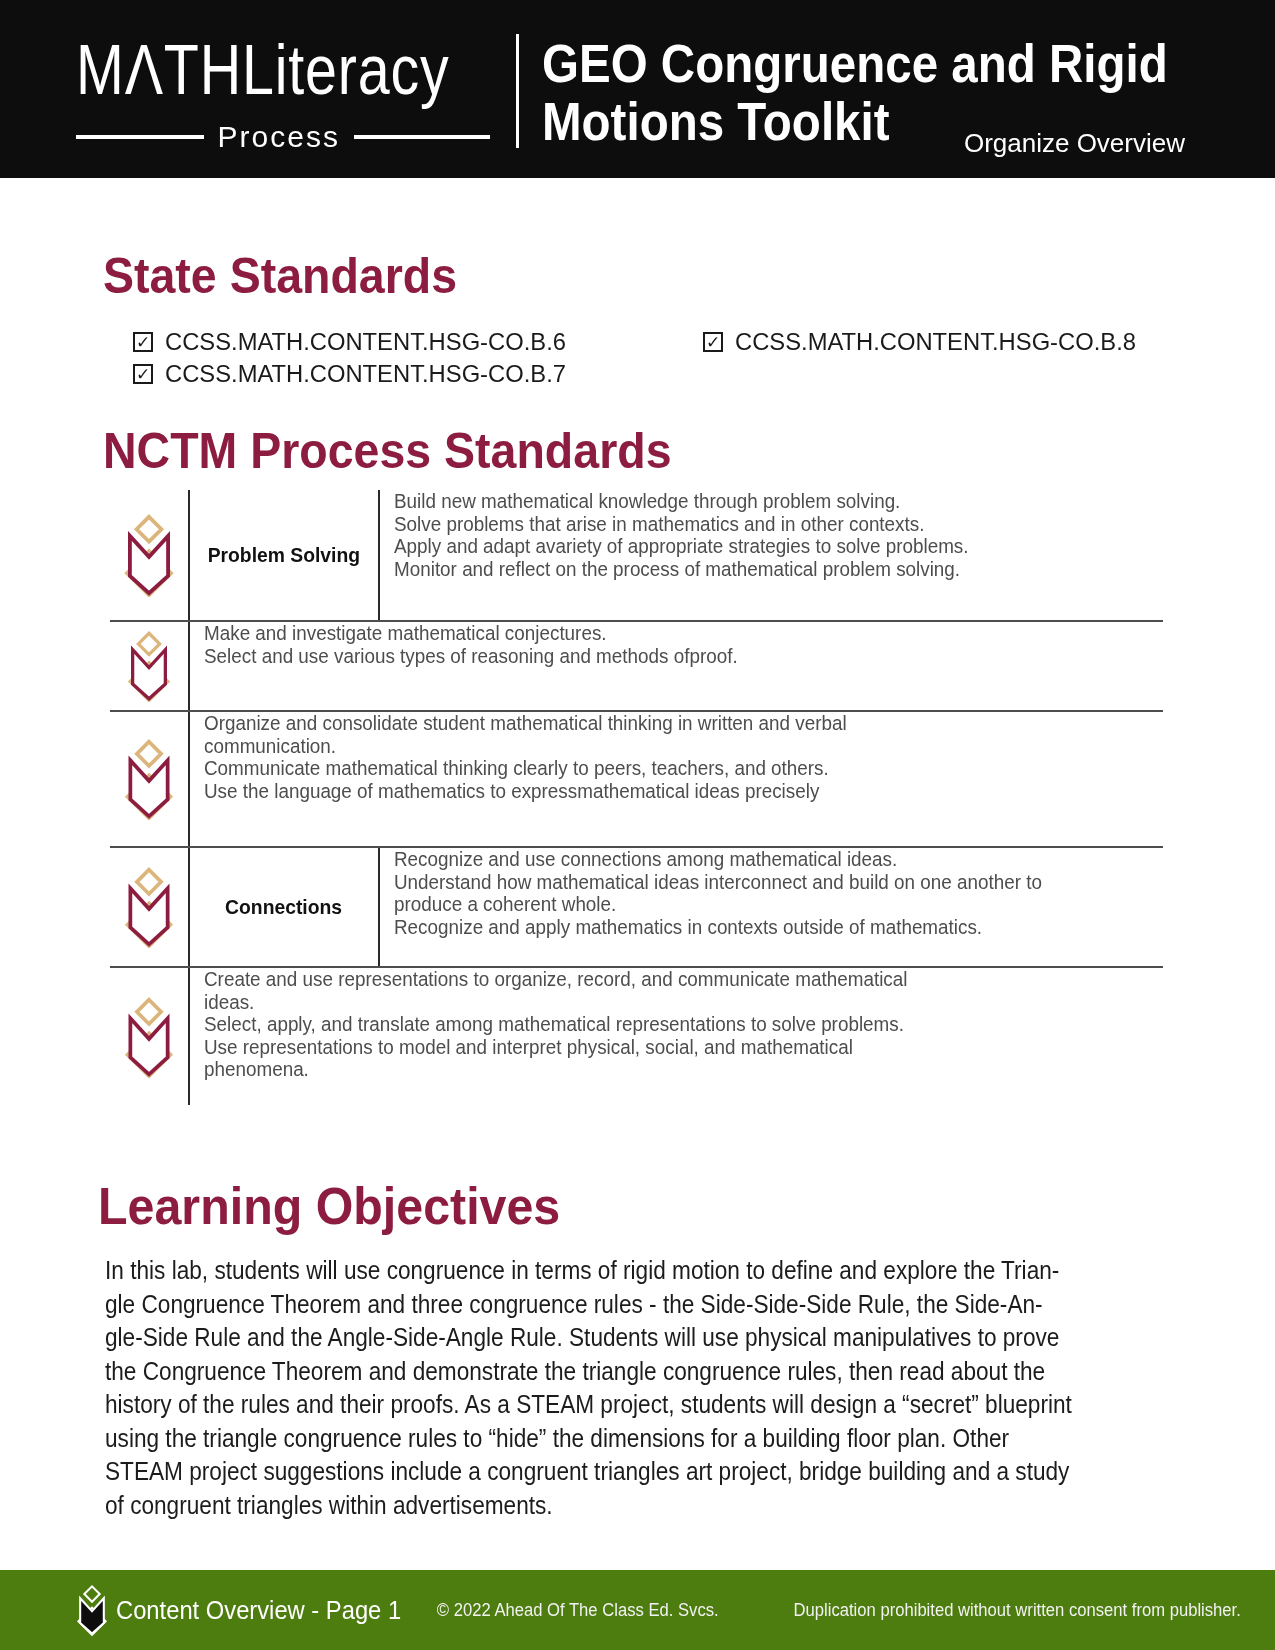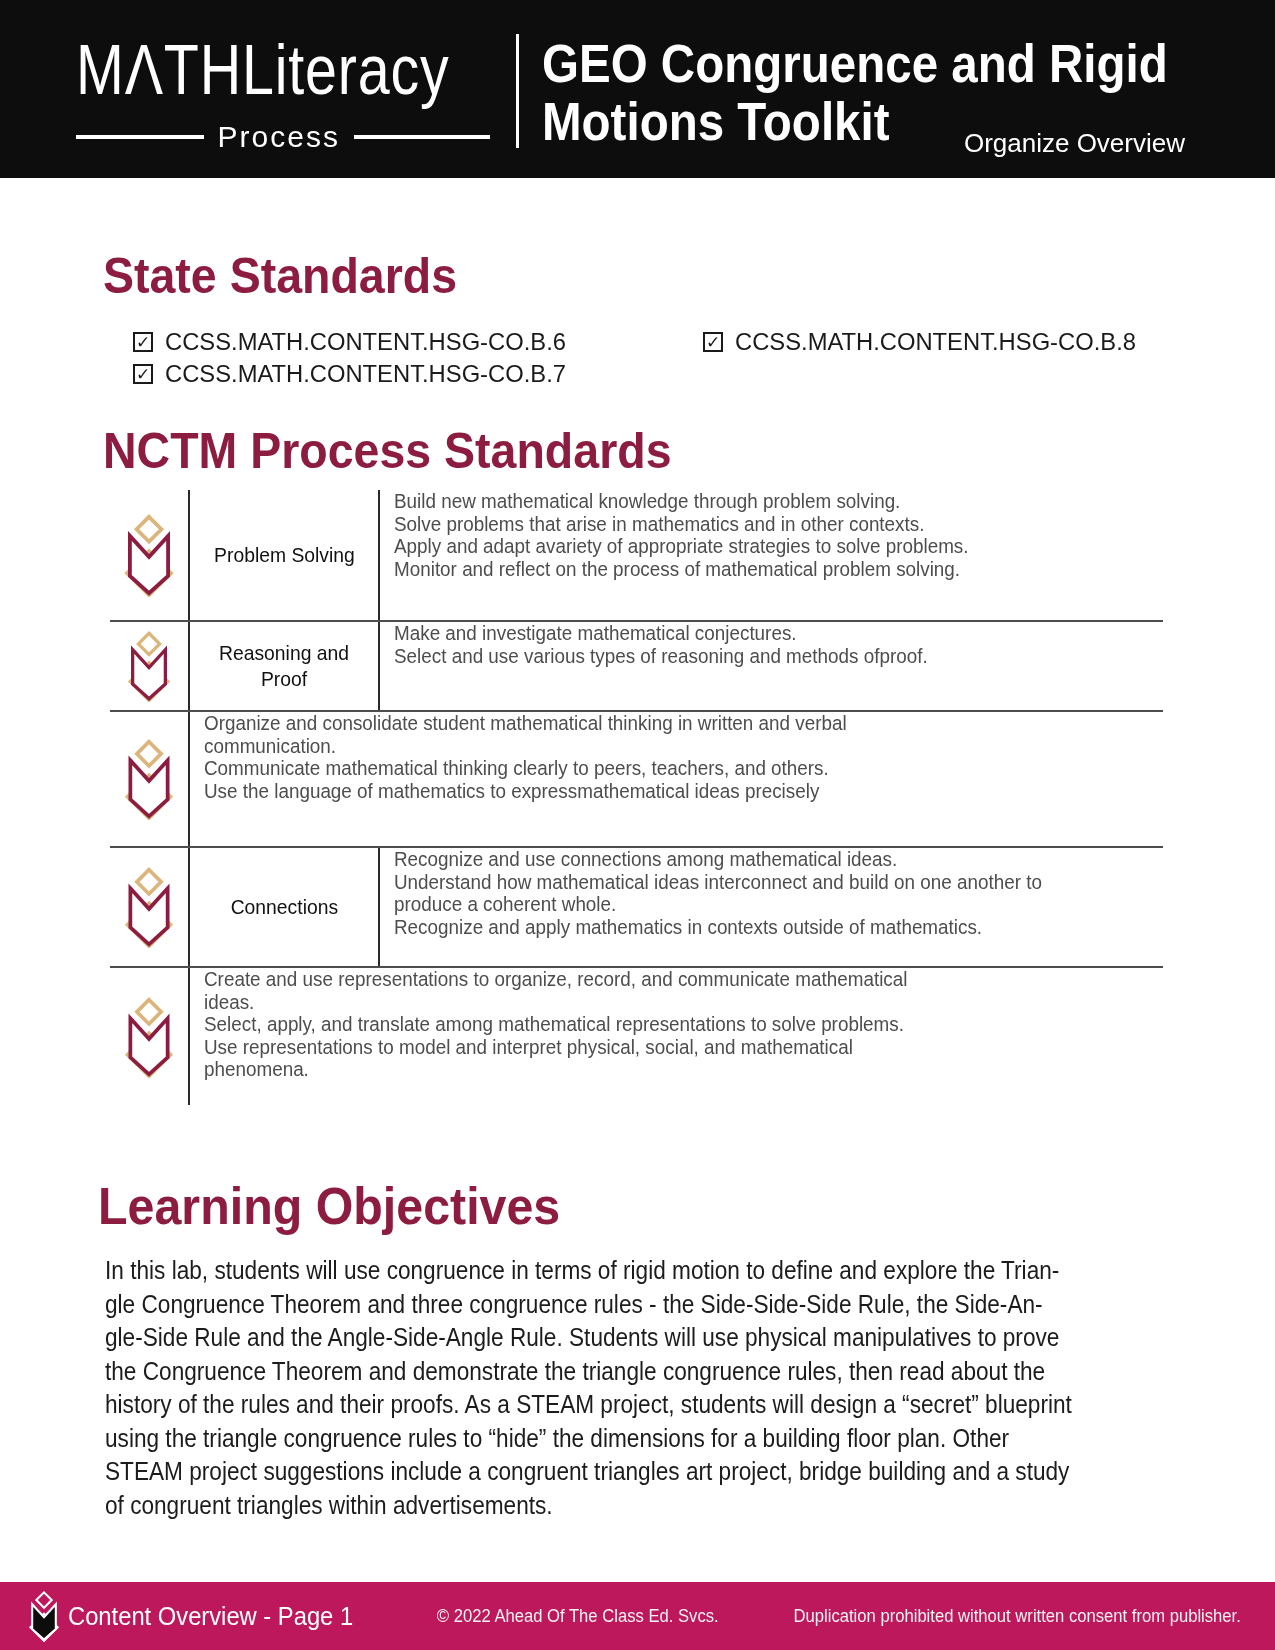--- a/index.html
+++ b/index.html
@@ -35,31 +35,31 @@
   .check-item { display:flex; align-items:center; height:32px; color:#1a1a1a; }
   .check-box { width:20px; height:20px; border:2px solid #1a1a1a; display:flex; align-items:center; justify-content:center; font-size:17px; line-height:1; flex:0 0 auto; }
   .check-label { font-size:24.5px; margin-left:12px; white-space:nowrap; transform:scaleX(0.97); transform-origin:0 50%; }
 
   
   .nctm-table { position:absolute; top:490px; left:110px; width:1053px; }
   .nctm-row { display:grid; grid-template-columns:80px 190px 1fr; }
   .nctm-row.divided { border-bottom:2px solid #4d4d4d; }
   .cell-icon { display:flex; align-items:center; justify-content:center; border-right:2px solid #2a2a2a; }
   .cell-label { display:flex; align-items:center; justify-content:center; border-right:2px solid #2a2a2a;
-                font-weight:normal; font-size:21px; line-height:26px; color:#111; text-align:center; }
+                font-weight:bold; font-size:21px; line-height:26px; color:#111; text-align:center; }
   .cell-label .inner { transform:scaleX(0.92); transform-origin:50% 50%; padding:0 6px; }
   .cell-text { display:flex; flex-direction:column; padding-left:14px; }
   .tline { font-size:20.5px; line-height:22.5px; color:#4d4d4d; white-space:nowrap; transform:scaleX(0.92); transform-origin:0 50%; }
 
   
   .para { position:absolute; top:1254px; left:105px; width:1075px; }
   .pline { font-size:26px; line-height:33.5px; color:#1c1c1c; white-space:nowrap; transform:scaleX(0.87); transform-origin:0 50%; }
 
   
-  .footer { position:absolute; bottom:0; left:0; width:1275px; height:68px; background:#be185d; color:#fff; display:flex; align-items:center; }
+  .footer { position:absolute; bottom:0; left:0; width:1275px; height:80px; background:#4d7c0f; color:#fff; display:flex; align-items:center;padding-left:48px; }
   .footer-left { display:flex; align-items:center; margin-left:26px; }
   .footer-page { font-size:25px; margin-left:6px; white-space:nowrap; transform:scaleX(0.95); transform-origin:0 50%; }
   .footer-right { margin-left:auto; margin-right:34px; display:flex; align-items:center; gap:52px; }
   .footer-small { font-size:17.5px; color:#f2f2f2; white-space:nowrap; transform:scaleX(0.95); transform-origin:100% 50%; }
 </style>
 </head>
 <body>
 
 <div class="page">
 
@@ -125,23 +125,20 @@
     </div>
 
     <div class="nctm-row divided" style="min-height:90px;">
       <div class="cell-icon">
         <svg width="50" height="72" viewBox="0 0 60 88">
           <path d="M30 40 L53 63 L30 86 L7 63 Z" fill="none" stroke="#dbb57c" stroke-width="4"></path>
           <path d="M10 24 L30 46 L50 24 L50 66 L30 84 L10 66 Z" fill="#ffffff" stroke="#8c1d40" stroke-width="4"></path>
           <path d="M30 4 L43 17 L30 30 L17 17 Z" fill="none" stroke="#dbb57c" stroke-width="4"></path>
         </svg>
       </div>
-      <div class="cell-label">
-          <span class="inner" style="max-width:170px;">Reasoning and Proof</span>
-        </div>
       <div class="cell-text">
         <div class="tline">Make and investigate mathematical conjectures.</div>
         <div class="tline">Select and use various types of reasoning and methods ofproof.</div>
       </div>
     </div>
 
     <div class="nctm-row divided" style="min-height:136px;">
       <div class="cell-icon">
         <svg width="56" height="82" viewBox="0 0 60 88">
           <path d="M30 40 L53 63 L30 86 L7 63 Z" fill="none" stroke="#dbb57c" stroke-width="4"></path>

